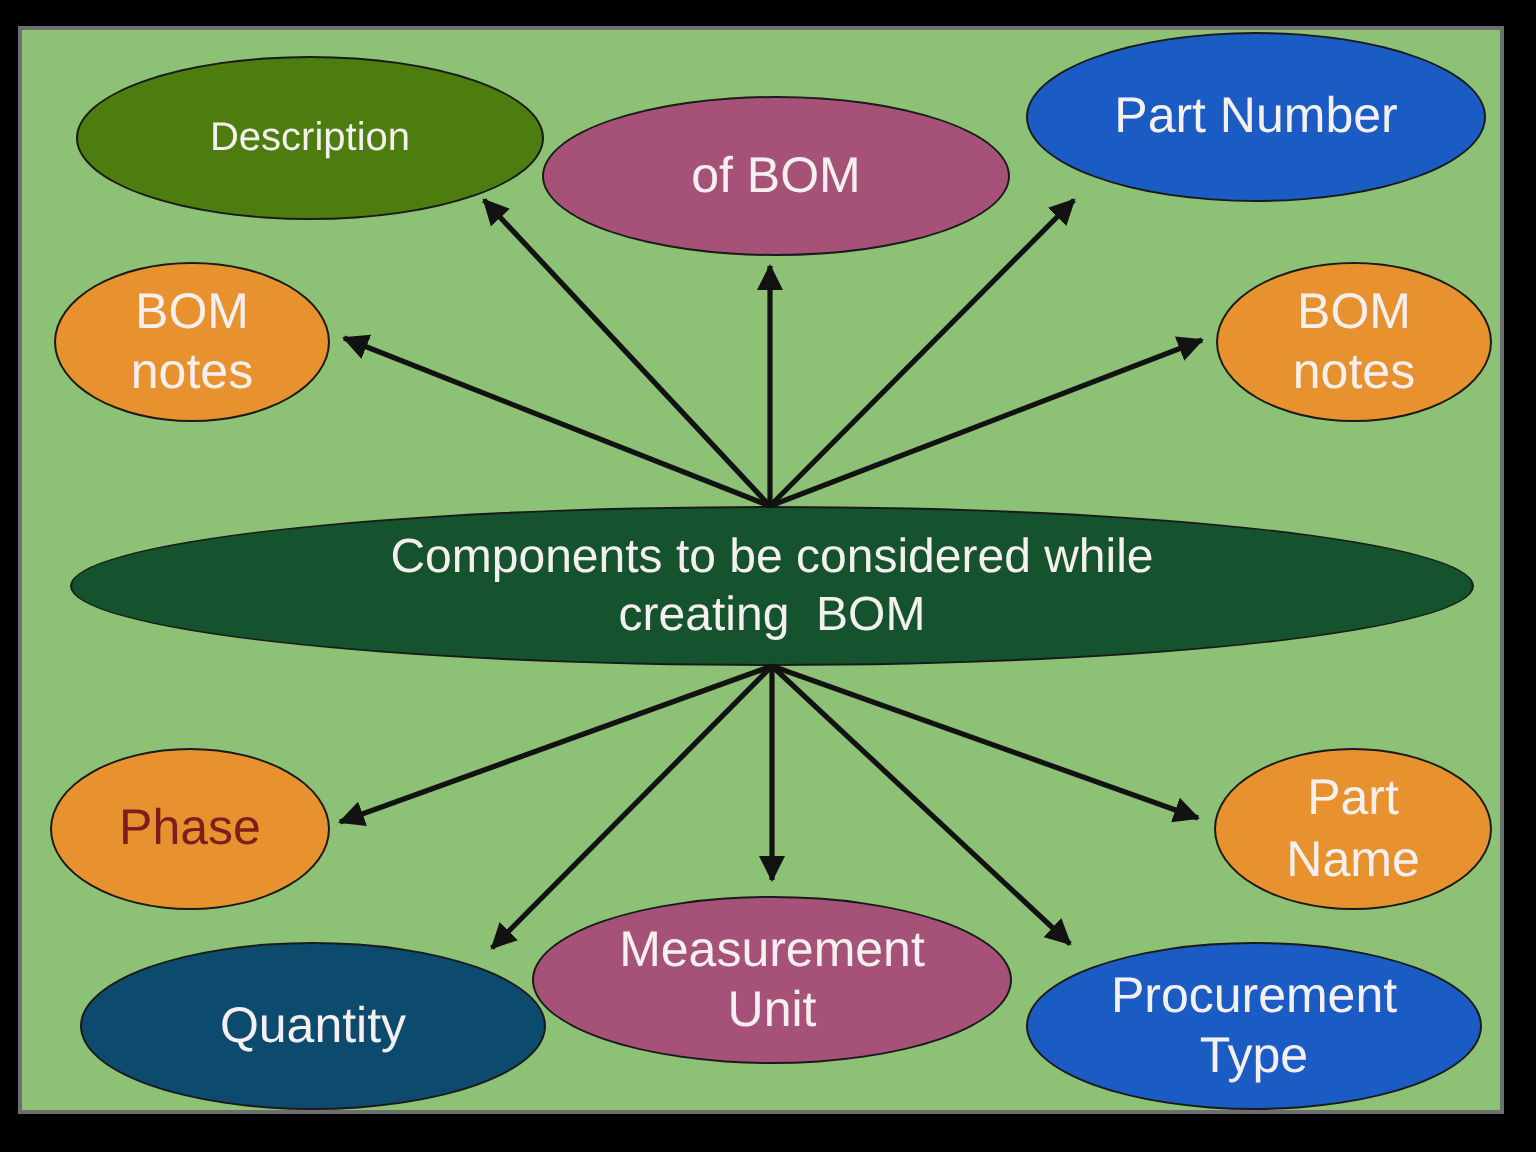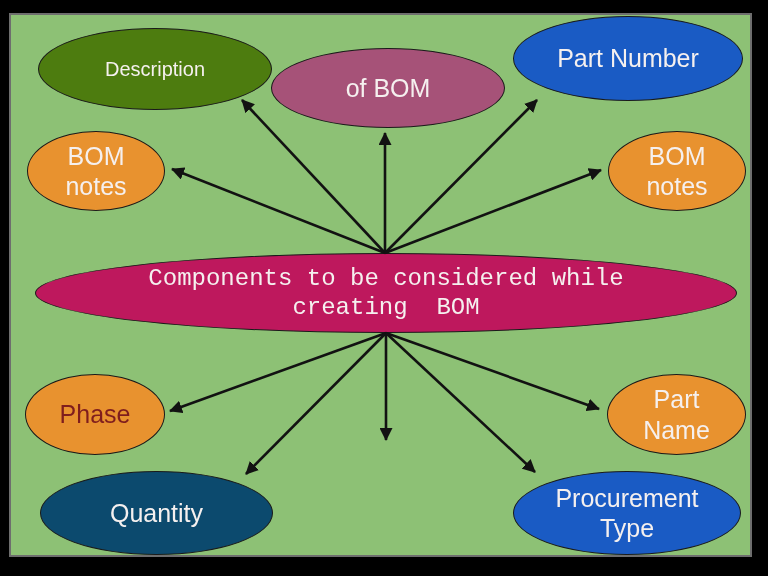--- a/index.html
+++ b/index.html
@@ -71,21 +71,21 @@
         <line x1="385" y1="253" x2="385" y2="133" stroke="#121212" stroke-width="2.6" marker-end="url(#arrowhead)"></line>
         <line x1="385" y1="253" x2="537" y2="100" stroke="#121212" stroke-width="2.6" marker-end="url(#arrowhead)"></line>
         <line x1="385" y1="253" x2="601" y2="170" stroke="#121212" stroke-width="2.6" marker-end="url(#arrowhead)"></line>
         <line x1="386" y1="333" x2="170" y2="411" stroke="#121212" stroke-width="2.6" marker-end="url(#arrowhead)"></line>
         <line x1="386" y1="333" x2="246" y2="474" stroke="#121212" stroke-width="2.6" marker-end="url(#arrowhead)"></line>
         <line x1="386" y1="333" x2="386" y2="440" stroke="#121212" stroke-width="2.6" marker-end="url(#arrowhead)"></line>
         <line x1="386" y1="333" x2="599" y2="409" stroke="#121212" stroke-width="2.6" marker-end="url(#arrowhead)"></line>
         <line x1="386" y1="333" x2="535" y2="472" stroke="#121212" stroke-width="2.6" marker-end="url(#arrowhead)"></line>
       </g>
   </svg>
-<div class="node" style="left: 35px; top: 253px; width: 702px; height: 80px; background: #be185d; font-size: 24px; color: rgb(245, 240, 239); border-color: rgb(26, 26, 26); font-family: Liberation Mono, monospace;">
+<div class="node" style="left: 35px; top: 253px; width: 702px; height: 80px; background: #14532d; font-size: 24px; color: rgb(245, 240, 239); border-color: rgb(26, 26, 26);">
       <div class="node-line">Components to be considered while</div>
       <div class="node-line">creating  BOM</div>
     </div>
     <div class="node" style="left: 38px; top: 28px; width: 234px; height: 82px; background: #4d7c0f; font-size: 20px; color: rgb(245, 240, 239); border-color: rgb(26, 26, 26);">
       <div class="node-line">Description</div>
     </div>
     <div class="node" style="left: 271px; top: 48px; width: 234px; height: 80px; background: rgb(166, 82, 120); font-size: 25px; color: rgb(245, 240, 239); border-color: rgb(26, 26, 26);">
       <div class="node-line">of BOM</div>
     </div>
     <div class="node" style="left: 513px; top: 16px; width: 230px; height: 85px; background: rgb(26, 91, 196); font-size: 25px; color: rgb(245, 240, 239); border-color: rgb(26, 26, 26);">
@@ -102,17 +102,21 @@
     <div class="node" style="left: 25px; top: 374px; width: 140px; height: 81px; background: rgb(232, 146, 47); font-size: 25px; color: #7f1d1d; border-color: rgb(26, 26, 26);">
       <div class="node-line">Phase</div>
     </div>
     <div class="node" style="left: 607px; top: 374px; width: 139px; height: 81px; background: rgb(232, 146, 47); font-size: 25px; color: rgb(245, 240, 239); border-color: rgb(26, 26, 26);">
       <div class="node-line">Part</div>
       <div class="node-line">Name</div>
     </div>
     <div class="node" style="left: 40px; top: 471px; width: 233px; height: 84px; background: #0c4a6e; font-size: 25px; color: rgb(245, 240, 239); border-color: rgb(26, 26, 26);">
       <div class="node-line">Quantity</div>
     </div>
+    <div class="node" style="left: 266px; top: 448px; width: 240px; height: 84px; background: rgb(166, 82, 120); font-size: 25px; color: rgb(245, 240, 239); border-color: rgb(26, 26, 26);">
+      <div class="node-line">Measurement</div>
+      <div class="node-line">Unit</div>
+    </div>
     <div class="node" style="left: 513px; top: 471px; width: 228px; height: 84px; background: rgb(26, 91, 196); font-size: 25px; color: rgb(245, 240, 239); border-color: rgb(26, 26, 26);">
       <div class="node-line">Procurement</div>
       <div class="node-line">Type</div>
     </div>
   </div>
 
 </body></html>

